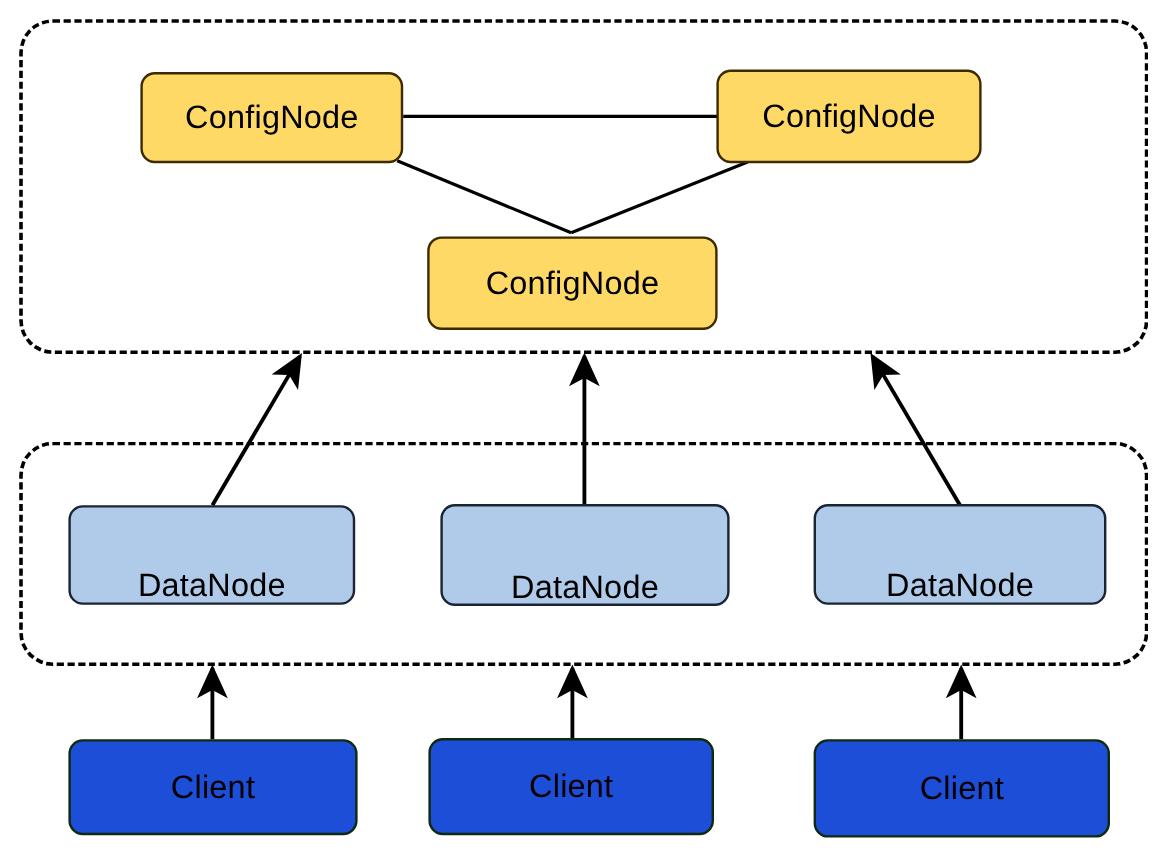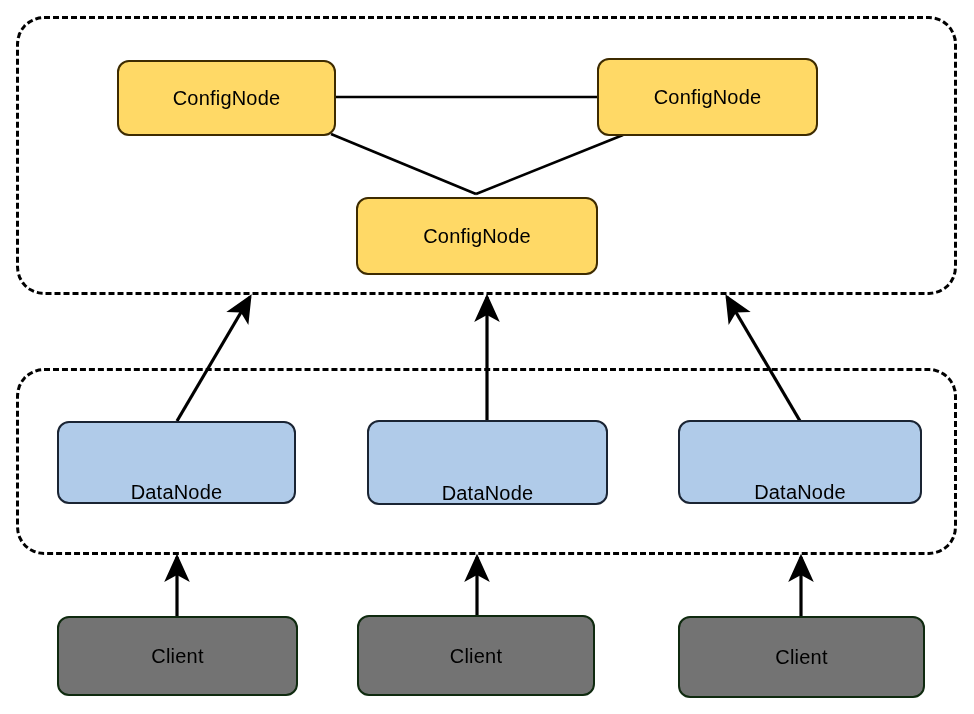--- a/index.html
+++ b/index.html
@@ -25,37 +25,37 @@
     height: 714px;
   }
   .node {
     position: absolute;
     box-sizing: border-box;
     border: 2px solid #1a1a1a;
     border-radius: 12px;
     display: flex;
     align-items: center;
     justify-content: center;
-    font-size: 20px;
+    font-size: 27px;
     line-height: 1;
     color: #000000;
     letter-spacing: 0.2px;
     z-index: 3;
   }
   .node-config {
     background: #ffd966;
     border-color: #3d2b00;
   }
   .node-data {
     background: #b0cbe9;
     border-color: #1a2433;
     align-items: flex-end;
   }
   .node-client {
-    background: #737373;
+    background: #1d4ed8;
     border-color: #0f2a0f;
   }
   .node-label {
     pointer-events: none;
   }
   .group-box {
     position: absolute;
     box-sizing: border-box;
     border: 3px dashed #000000;
     border-radius: 28px;

